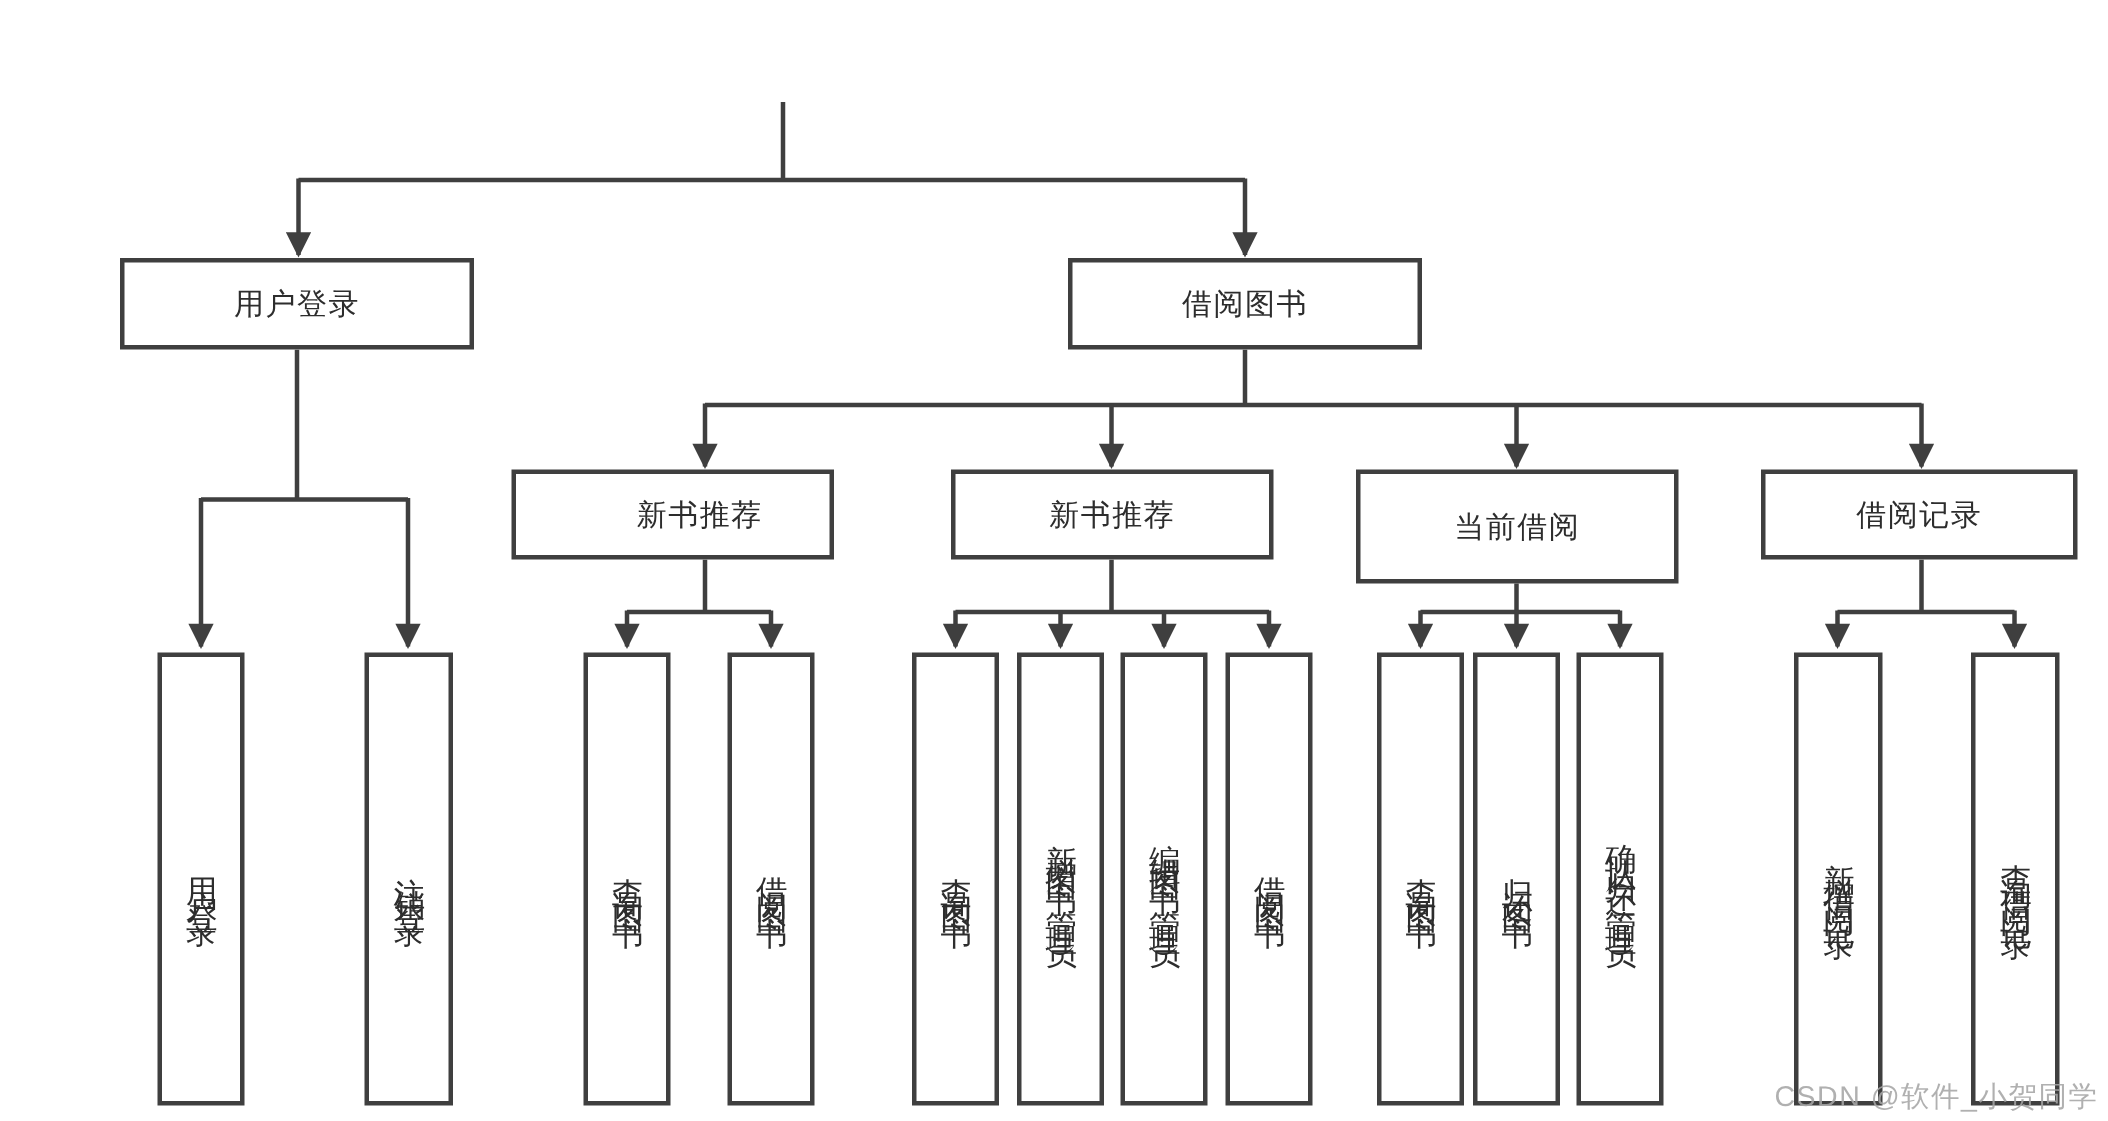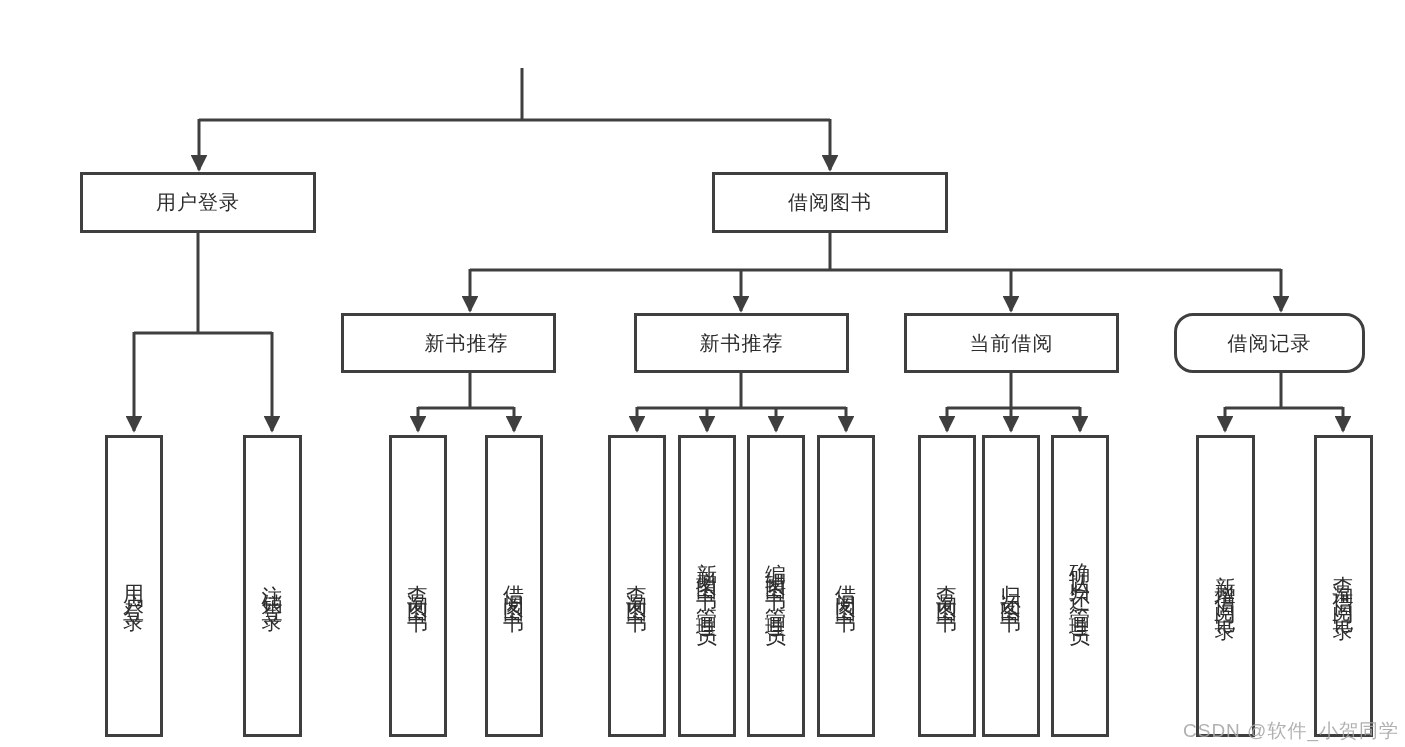--- a/index.html
+++ b/index.html
@@ -103,22 +103,22 @@
     <line x1="1225" y1="407" x2="1225" y2="431" marker-end="url(#arrow)"></line>
     <line x1="1343" y1="407" x2="1343" y2="431" marker-end="url(#arrow)"></line>
   </svg>
 
 
   <div class="node h" style="left:80px; top:172px; width:236px; height:61px;">用户登录</div>
   <div class="node h" style="left:712px; top:172px; width:236px; height:61px;">借阅图书</div>
 
   <div class="node h" style="left:341px; top:313px; width:215px; height:60px;padding-left:36px;">新书推荐</div>
   <div class="node h" style="left:634px; top:313px; width:215px; height:60px;">新书推荐</div>
-  <div class="node h" style="left:904px; top:313px; width:215px; height:60px;text-align:center;">当前借阅</div>
-  <div class="node h" style="left:1174px; top:313px; width:191px; height:60px;border-radius:19px;">借阅记录</div>
+  <div class="node h" style="left:904px; top:313px; width:215px; height:76px;text-align:center;">当前借阅</div>
+  <div class="node h" style="left:1174px; top:313px; width:211px; height:60px;">借阅记录</div>
 
   <div class="node v" style="left:105px; top:435px; width:58px; height:302px;">用户登录</div>
   <div class="node v" style="left:243px; top:435px; width:59px; height:302px;">注销登录</div>
 
   <div class="node v" style="left:389px; top:435px; width:58px; height:302px;">查询图书</div>
   <div class="node v" style="left:485px; top:435px; width:58px; height:302px;">借阅图书</div>
 
   <div class="node v" style="left:608px; top:435px; width:58px; height:302px;">查询图书</div>
   <div class="node v" style="left:678px; top:435px; width:58px; height:302px;">新增图书（管理员）</div>
   <div class="node v" style="left:747px; top:435px; width:58px; height:302px;">编辑图书（管理员）</div>

